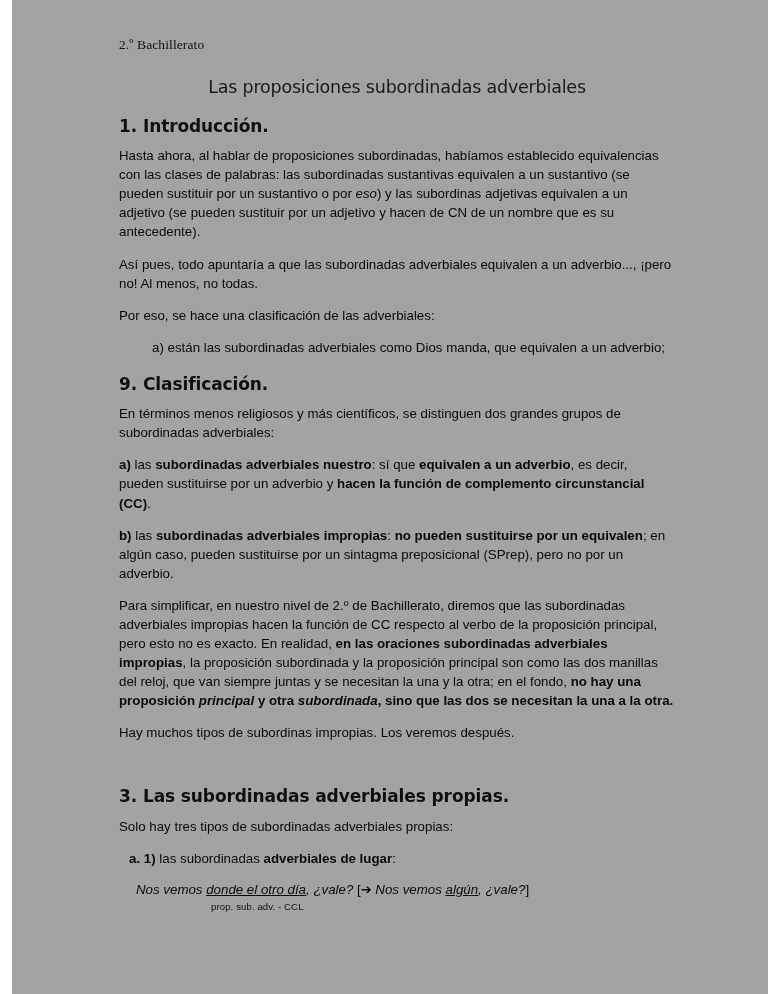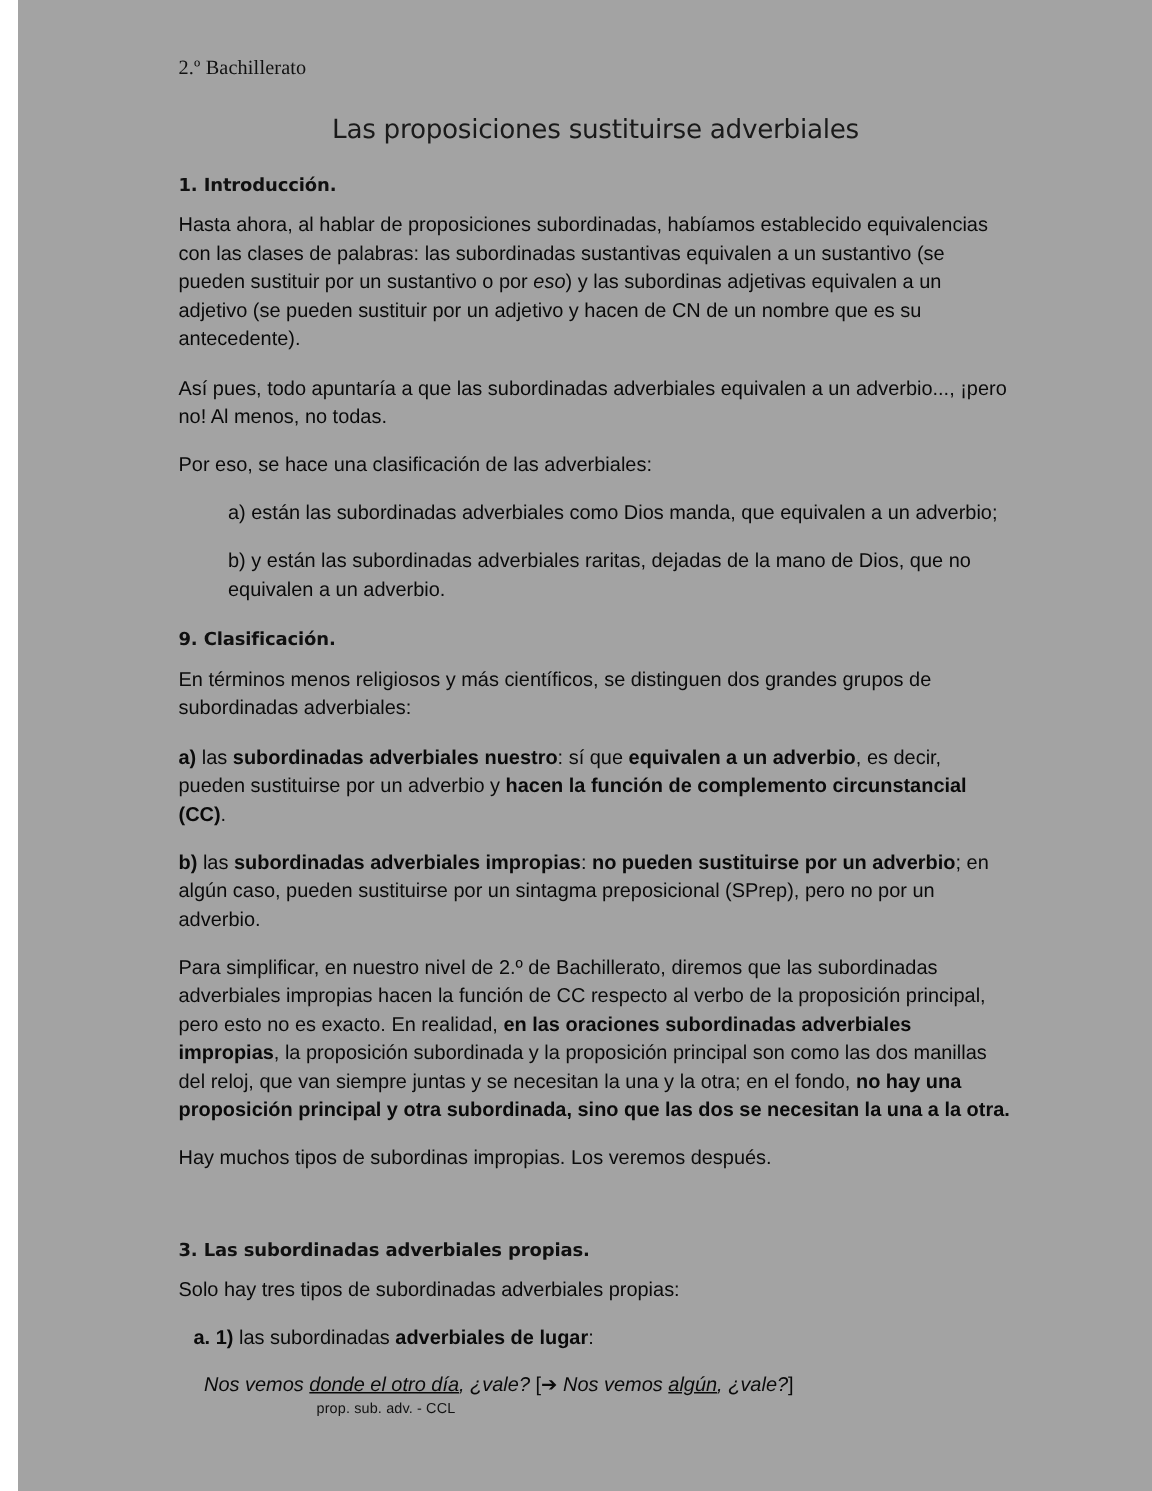--- a/index.html
+++ b/index.html
@@ -50,21 +50,21 @@
     text-align: center;
     color: #1a1a1a;
     margin: 24px 0 0 0;
     line-height: 1.25;
     letter-spacing: -0.2px;
   }
 
   
   h2.section {
     font-family: "DejaVu Sans", sans-serif;
-    font-size: 12px;
+    font-size: 17px;
     font-weight: bold;
     color: #101010;
     margin: 17px 0 10px 0;
     line-height: 1.2;
     letter-spacing: -0.1px;
   }
   h2.section.spaced-top {
     margin-top: 44px;
   }
 
@@ -80,21 +80,21 @@
   p.indent {
     margin-left: 33px;
     width: 523px;
   }
   p.ex-indent {
     margin-left: 10px;
   }
 
   b, strong { font-weight: bold; }
   i, em { font-style: italic; }
-  .bi { font-weight: bold; }
+  .bi { font-weight: bold; font-style: italic; }
   .u { text-decoration: underline; }
 
   
   .example-block {
     margin: 12px 0 0 17px;
     position: relative;
   }
   .example-line {
     font-family: "Liberation Sans", sans-serif;
     font-size: 13.3px;
@@ -123,41 +123,40 @@
   }
 </style>
 </head>
 <body>
 
 <div class="page">
   <div class="content">
 
     <div class="doc-header">2.º Bachillerato</div>
 
-    <h1 class="doc-title">Las proposiciones sustituirse adverbiales</h1>
+    <h1 class="doc-title">Las proposiciones subordinadas adverbiales</h1>
 
     <h2 class="section">1. Introducción.</h2>
 
     <p class="body"><span>Hasta ahora, al hablar de proposiciones subordinadas, habíamos establecido equivalencias con las clases de palabras: las subordinadas sustantivas equivalen a un sustantivo (se pueden sustituir por un sustantivo o por </span><i>eso</i><span>) y las subordinas adjetivas equivalen a un adjetivo (se pueden sustituir por un adjetivo y hacen de CN de un nombre que es su antecedente).</span></p>
 
     <p class="body">Así pues, todo apuntaría a que las subordinadas adverbiales equivalen a un adverbio..., ¡pero no! Al menos, no todas.</p>
 
     <p class="body">Por eso, se hace una clasificación de las adverbiales:</p>
 
     <p class="body indent">a) están las subordinadas adverbiales como Dios manda, que equivalen a un adverbio;</p>
 
-    <p class="body indent">b) y están las subordinadas adverbiales raritas, dejadas de la mano de Dios, que no equivalen a un adverbio.</p>
 
     <h2 class="section">9. Clasificación.</h2>
 
     <p class="body">En términos menos religiosos y más científicos, se distinguen dos grandes grupos de subordinadas adverbiales:</p>
 
     <p class="body"><b>a)</b><span> las </span><b>subordinadas adverbiales nuestro</b><span>: sí que </span><b>equivalen a un adverbio</b><span>, es decir, pueden sustituirse por un adverbio y </span><b>hacen la función de complemento circunstancial (CC)</b><span>.</span></p>
 
-    <p class="body"><b>b)</b><span> las </span><b>subordinadas adverbiales impropias</b><span>: </span><b>no pueden sustituirse por un adverbio</b><span>; en algún caso, pueden sustituirse por un sintagma preposicional (SPrep), pero no por un adverbio.</span></p>
+    <p class="body"><b>b)</b><span> las </span><b>subordinadas adverbiales impropias</b><span>: </span><b>no pueden sustituirse por un equivalen</b><span>; en algún caso, pueden sustituirse por un sintagma preposicional (SPrep), pero no por un adverbio.</span></p>
 
     <p class="body"><span>Para simplificar, en nuestro nivel de 2.º de Bachillerato, diremos que las subordinadas adverbiales impropias hacen la función de CC respecto al verbo de la proposición principal, pero esto no es exacto. En realidad, </span><b>en las oraciones subordinadas adverbiales impropias</b><span>, la proposición subordinada y la proposición principal son como las dos manillas del reloj, que van siempre juntas y se necesitan la una y la otra; en el fondo, </span><b>no hay una proposición </b><span class="bi">principal</span><b> y otra </b><span class="bi">subordinada</span><b>, sino que las dos se necesitan la una a la otra.</b></p>
 
     <p class="body">Hay muchos tipos de subordinas impropias. Los veremos después.</p>
 
     <h2 class="section spaced-top">3. Las subordinadas adverbiales propias.</h2>
 
     <p class="body">Solo hay tres tipos de subordinadas adverbiales propias:</p>
 
     <p class="body ex-indent"><b>a. 1)</b><span> las subordinadas </span><b>adverbiales de lugar</b><span>:</span></p>

